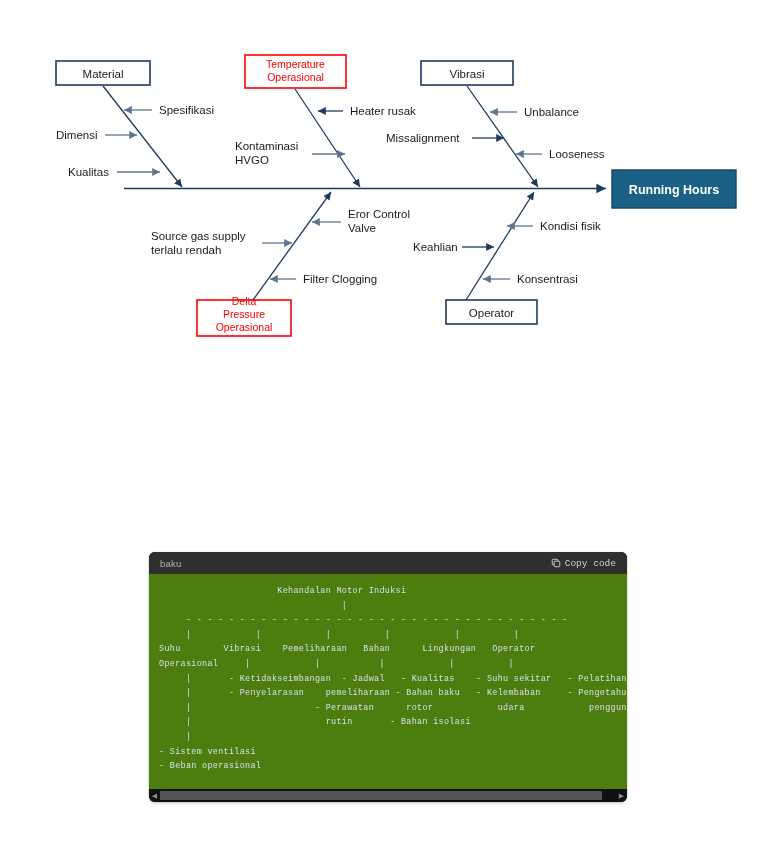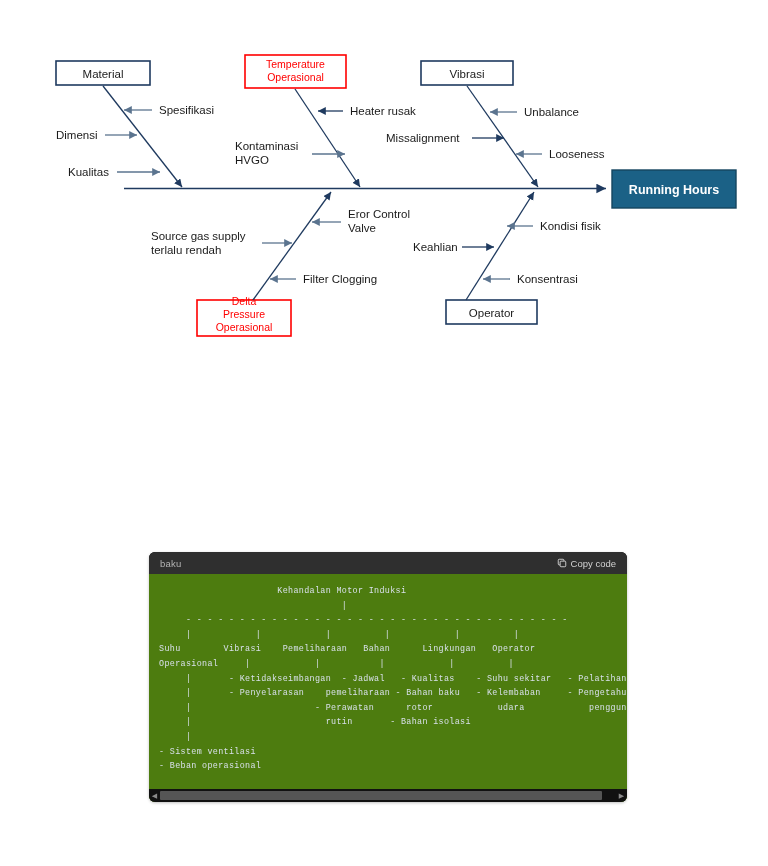--- a/index.html
+++ b/index.html
@@ -75,21 +75,21 @@
     color: #b4b4b4;
     font-family: "Liberation Sans", sans-serif;
     font-size: 9.5px;
     letter-spacing: .2px;
   }
   #copy-code-btn {
     display: flex;
     align-items: flex-start;
     gap: 4px;
     color: #d2d2d2;
-    font-family: Liberation Sans, sans-serif;
+    font-family: Liberation Mono, monospace;
     font-size: 9.5px;
     cursor: pointer;
   }
   #copy-code-btn svg { display: block; }
 
   #code-body {
     background: #4d7c0f;
     padding: 10px 0 2px 0;
     overflow: hidden;
     position: relative;

